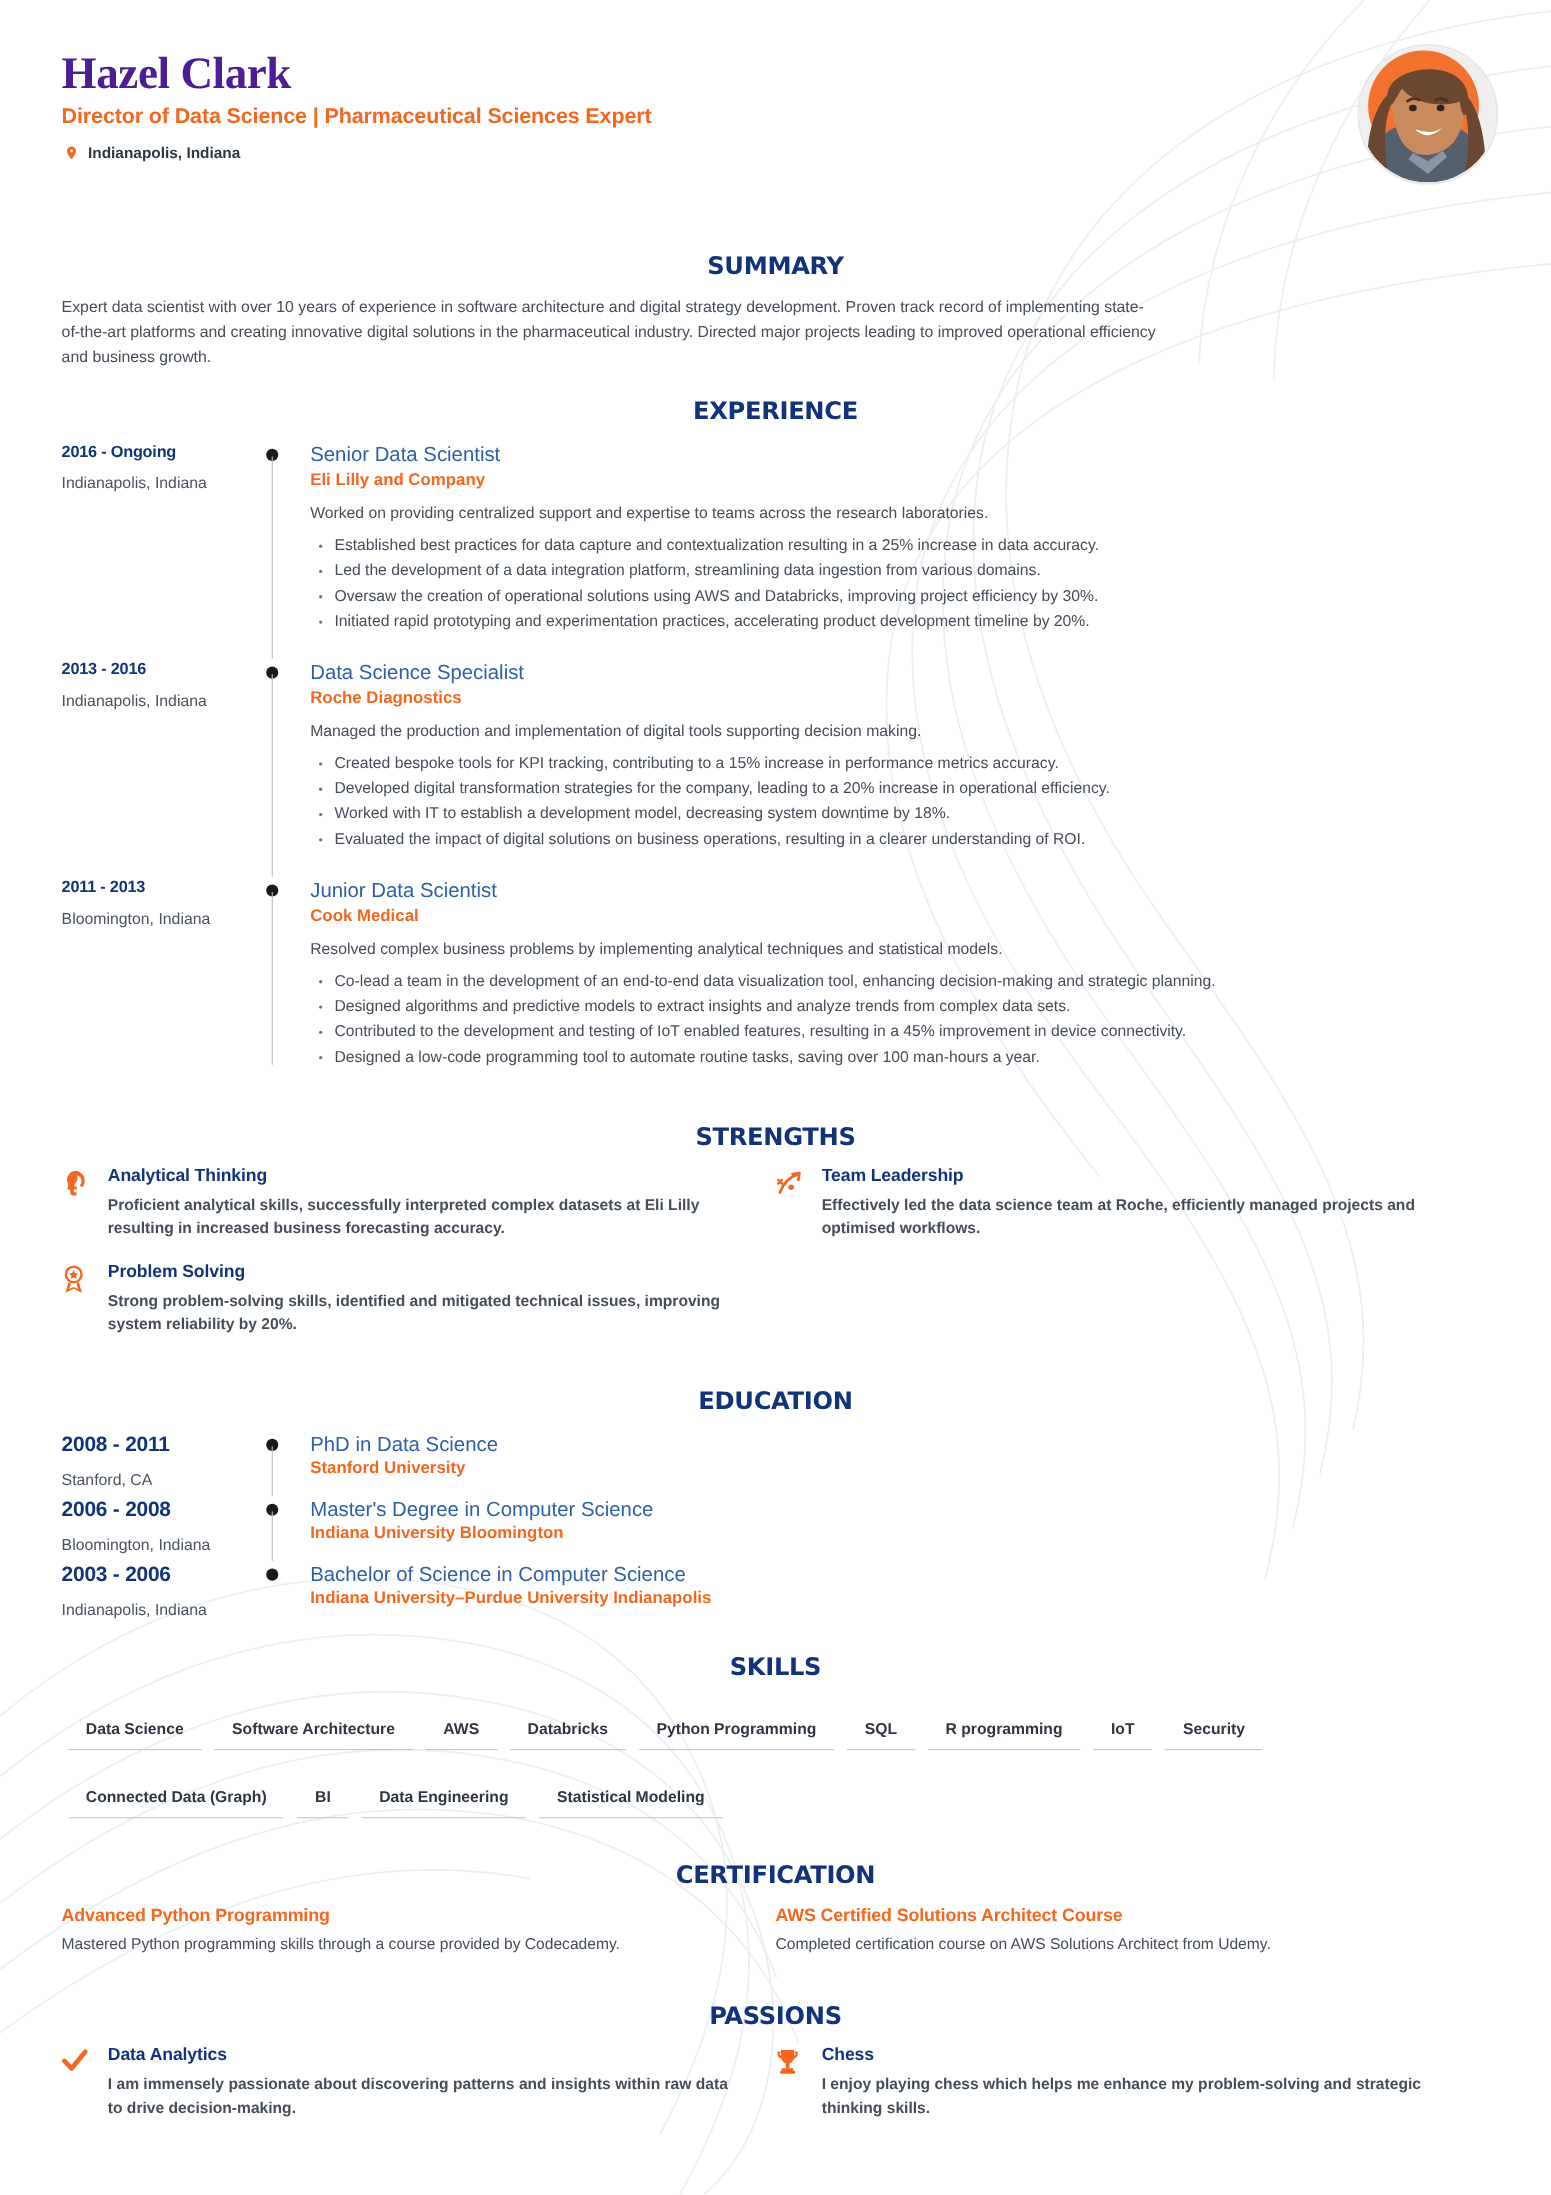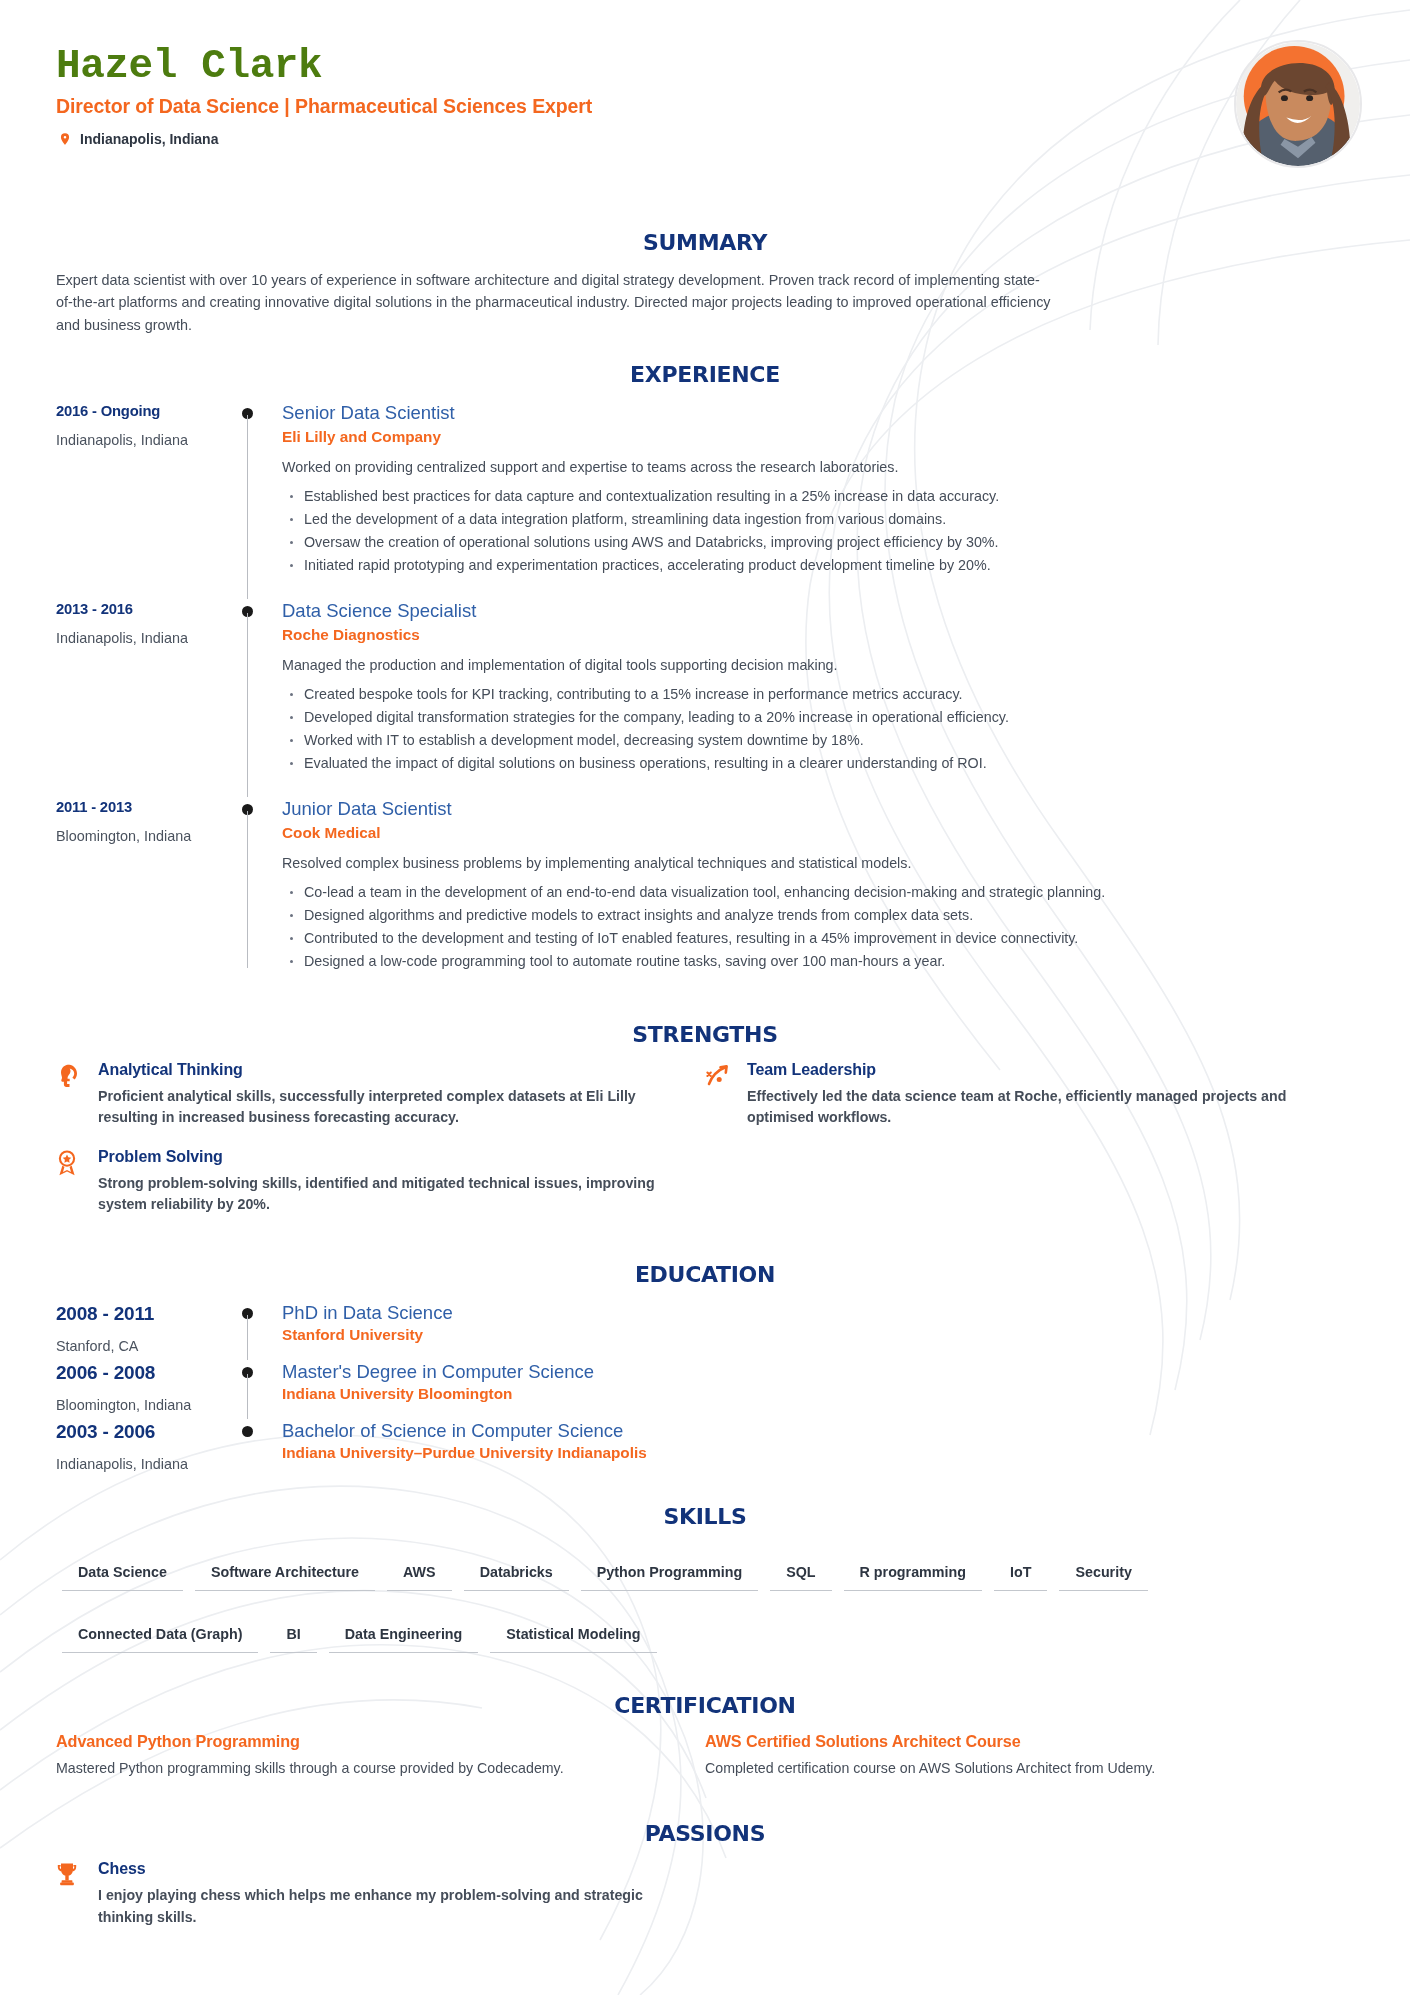--- a/index.html
+++ b/index.html
@@ -12,22 +12,22 @@
     overflow:hidden;
   }
   .page { position:relative; width:1410px; height:1995px; background:#fff; }
   .bg-swirls { position:absolute; inset:0; z-index:0; pointer-events:none; }
 
   .content { position:relative; z-index:2; padding:44px 56px 0 56px; }
 
   
   .header { position:relative; min-height:160px; }
   .name {
-    font-family:Liberation Mono, monospace;
-    font-size:41px; font-weight:bold; color:#4d7c0f;
+    font-family:Liberation Serif, serif;
+    font-size:41px; font-weight:bold; color:#4c1d95;
     letter-spacing:-0.4px; line-height:1.1;
   }
   .headline {
     margin-top:6px;
     font-size:19.5px; font-weight:bold; color:#f4671f;
     letter-spacing:-0.1px;
   }
   .contact-rows { margin-top:13px; }
   .contact-line { display:flex; align-items:flex-start; margin-bottom:6px; }
   .contact-item { display:flex; align-items:center; font-size:14px; font-weight:bold; color:#2e3642; }
@@ -371,20 +371,31 @@
             <div class="cert-text">Completed certification course on AWS Solutions Architect from Udemy.</div>
           </div>
         </div>
     </div>
 
     <div class="section">
       <div class="sec-title">PASSIONS</div>
       <div class="two-col" id="passions-list">
           <div class="col-item">
             <div class="ci-wrap">
+              <svg width="24" height="22" viewBox="0 0 24 22" fill="none">
+                <path d="M2.5 11.5 L9 18.5 L21.5 3.2" stroke="#f4671f" stroke-width="4.2" stroke-linecap="round" stroke-linejoin="round"></path>
+              </svg>
+            </div>
+            <div class="ci-body">
+              <div class="ci-title">Data Analytics</div>
+              <div class="ci-text">I am immensely passionate about discovering patterns and insights within raw data to drive decision-making.</div>
+            </div>
+          </div>
+          <div class="col-item">
+            <div class="ci-wrap">
               <svg width="22" height="24" viewBox="0 0 22 24" fill="#f4671f">
                 <path d="M5 1.6h12v6.2c0 3.4-2.7 6.2-6 6.2s-6-2.8-6-6.2z"></path>
                 <path d="M4.6 3.1H1.8v2c0 2.3 1.4 4 3.3 4.4l.5-2.2C4.5 7 3.7 6.2 3.7 5.1v-.6h.9z"></path>
                 <path d="M17.4 3.1h2.8v2c0 2.3-1.4 4-3.3 4.4l-.5-2.2c1.1-.3 1.9-1.1 1.9-2.2v-.6h-.9z"></path>
                 <rect x="9.3" y="13.2" width="3.4" height="5.2"></rect>
                 <rect x="5.6" y="18.2" width="10.8" height="2.6" rx="0.6"></rect>
                 <rect x="4.2" y="20.6" width="13.6" height="2.6" rx="0.7"></rect>
               </svg>
             </div>
             <div class="ci-body">

